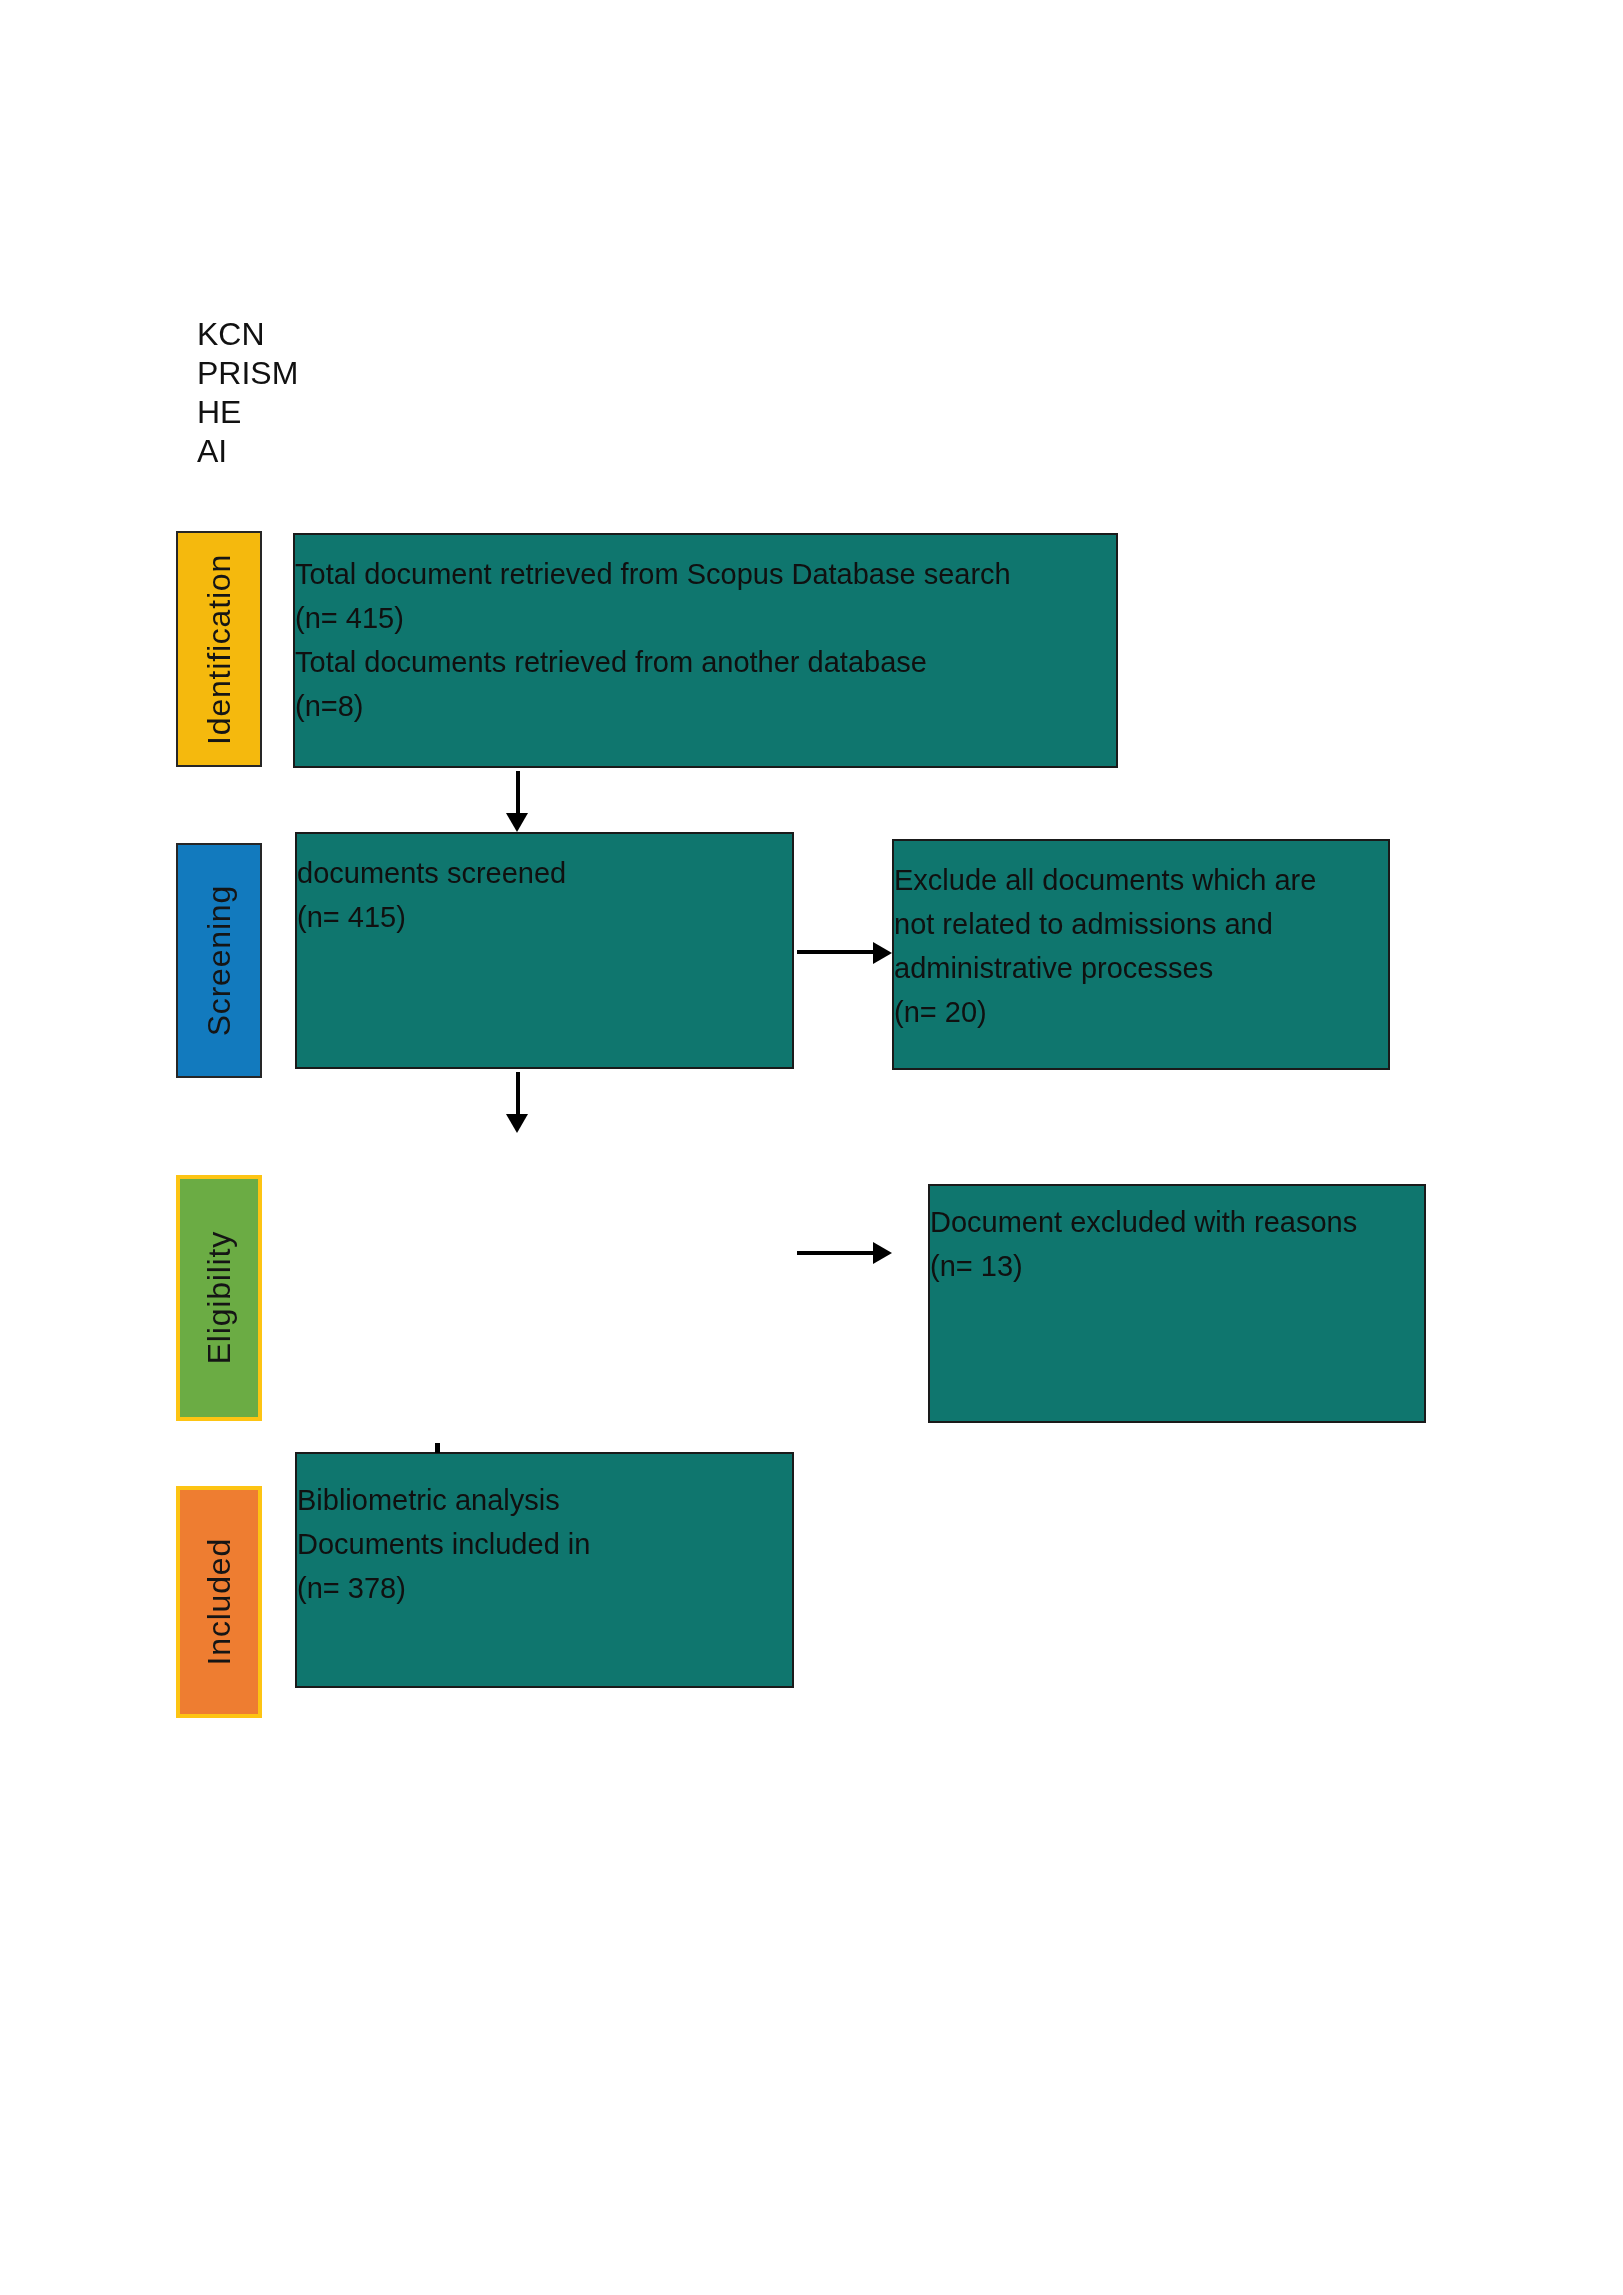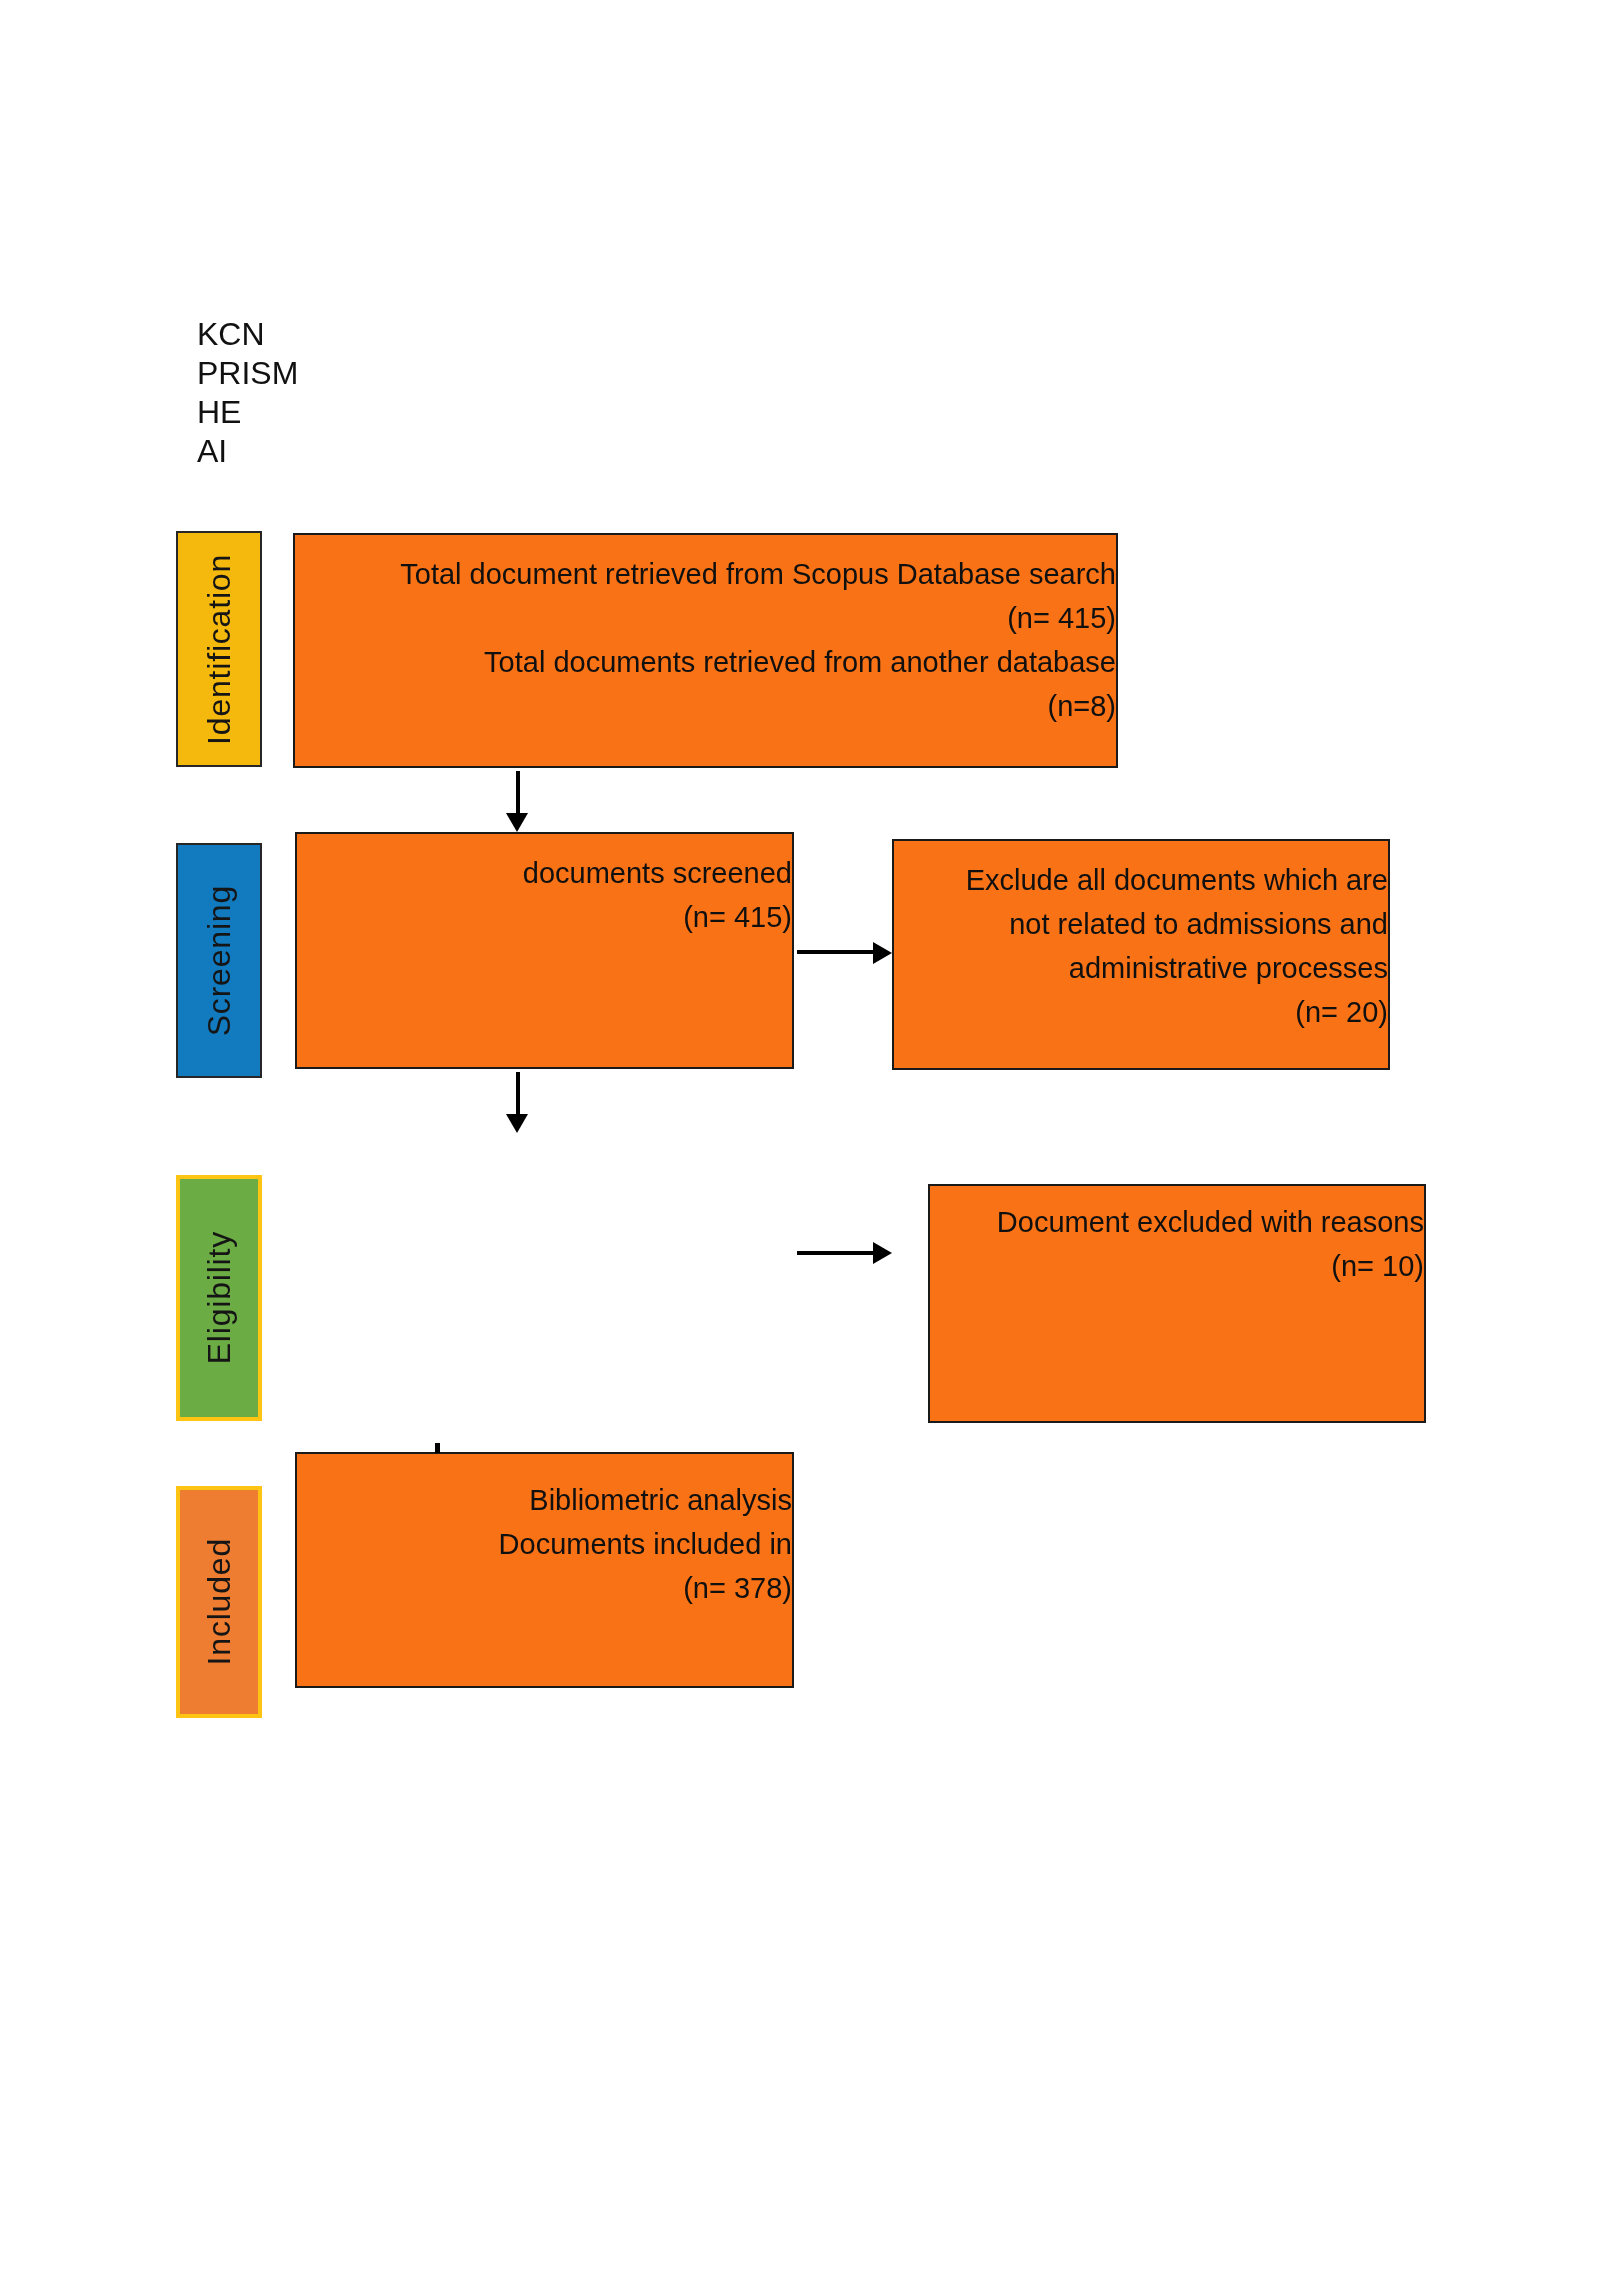--- a/index.html
+++ b/index.html
@@ -35,24 +35,24 @@
     white-space: nowrap;
   }
   #stage-identification { top: 531px;  height: 236px; background: #F5B90D; border: 2.4px solid #262626; }
   #stage-screening      { top: 843px; height: 235px; background: #127ABE; border: 2.4px solid #262626; }
   #stage-eligibility    { top: 1175px; height: 246px; background: #6BAC44; border: 4.8px solid #FDC413; }
   #stage-included       { top: 1486px; height: 232px; background: #EE7D31; border: 4.8px solid #FDC413; }
 
   
   .fbox {
     position: absolute;
-    background: #f97316;
+    background: #0f766e;
     border: 2.4px solid #1a1a1a;
     box-sizing: border-box;
-    text-align: right;
+    text-align: left;
     font-size: 29px;
     line-height: 44px;
     color: #101010;
   }
   #box-identification        { left: 293px;  top: 533px;  width: 825px; height: 235px; padding-top: 17.4px; }
   #box-screening             { left: 295px;  top: 832px; width: 499px;  height: 237px; padding-top: 17.4px; }
   #box-screening-exclusion   { left: 892px; top: 839px; width: 498px;  height: 231px; padding-top: 17.4px; }
   #box-eligibility           { left: 295px;  top: 1133px; width: 499px;  height: 239px; padding-top: 14.3px; }
   #box-eligibility-exclusion { left: 892px; top: 1184px; width: 498px;  height: 239px; padding-top: 14.3px; margin-left: 36px; }
   #box-included              { left: 295px;  top: 1452px; width: 499px;  height: 236px; padding-top: 24px; }
@@ -120,21 +120,21 @@
   <div class="fbox" id="box-screening-exclusion">
     <div>Exclude all documents which are</div>
     <div>not related to admissions and</div>
     <div>administrative processes</div>
     <div>(n= 20)</div>
   </div>
 
 
   <div class="fbox" id="box-eligibility-exclusion">
     <div>Document excluded with reasons</div>
-    <div>(n= 10)</div>
+    <div>(n= 13)</div>
   </div>
 
   <div class="fbox" id="box-included">
     <div>Bibliometric analysis</div>
     <div>Documents included in</div>
     <div>(n= 378)</div>
   </div>
 
   <div class="vline" id="arrow1-line"></div>
   <div class="head-down" id="arrow1-head"></div>

